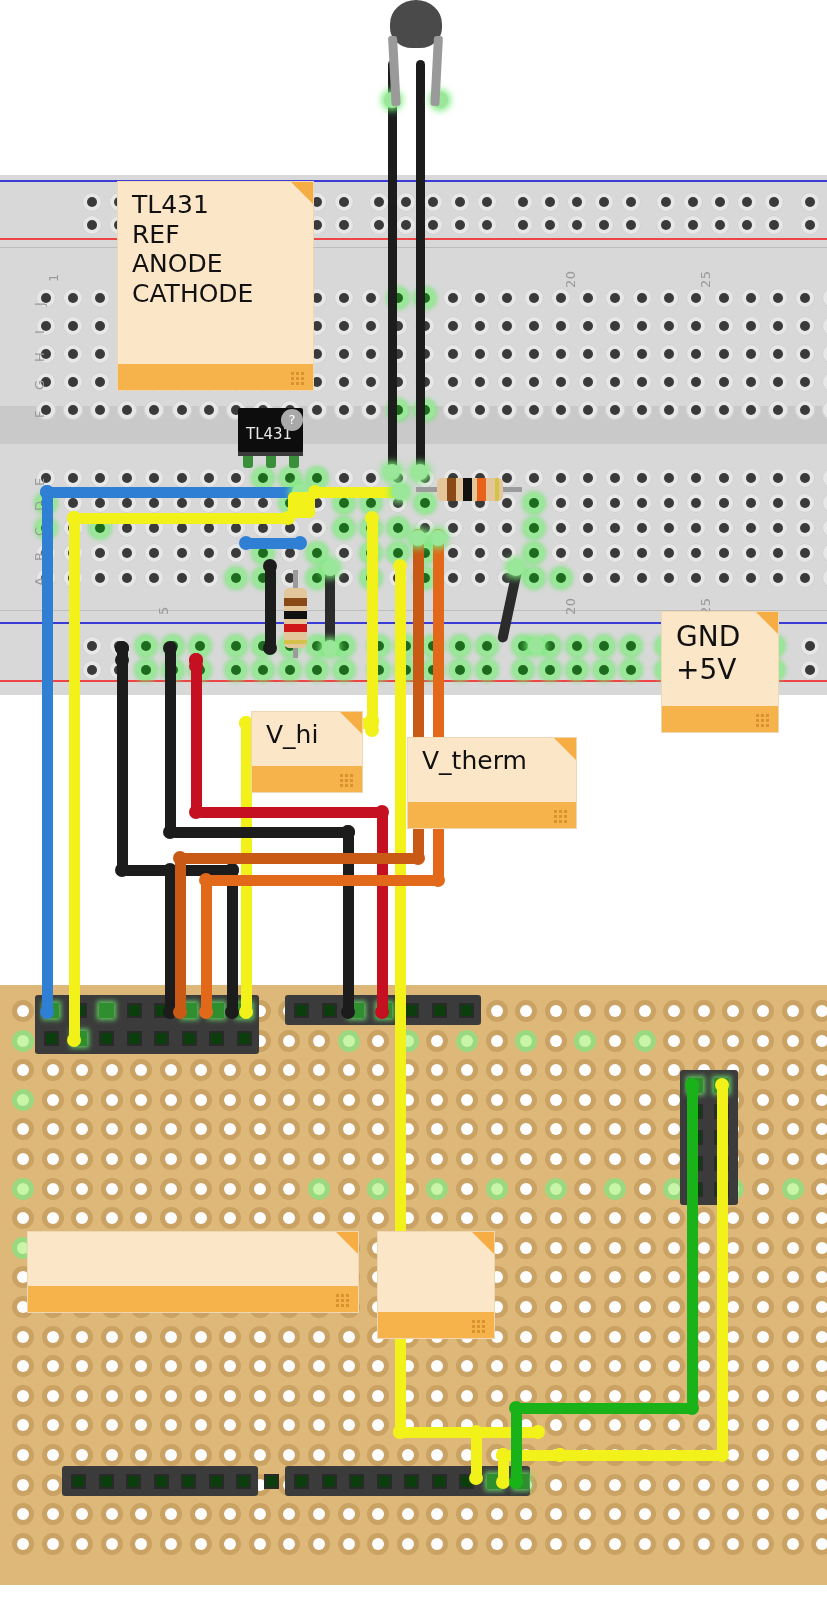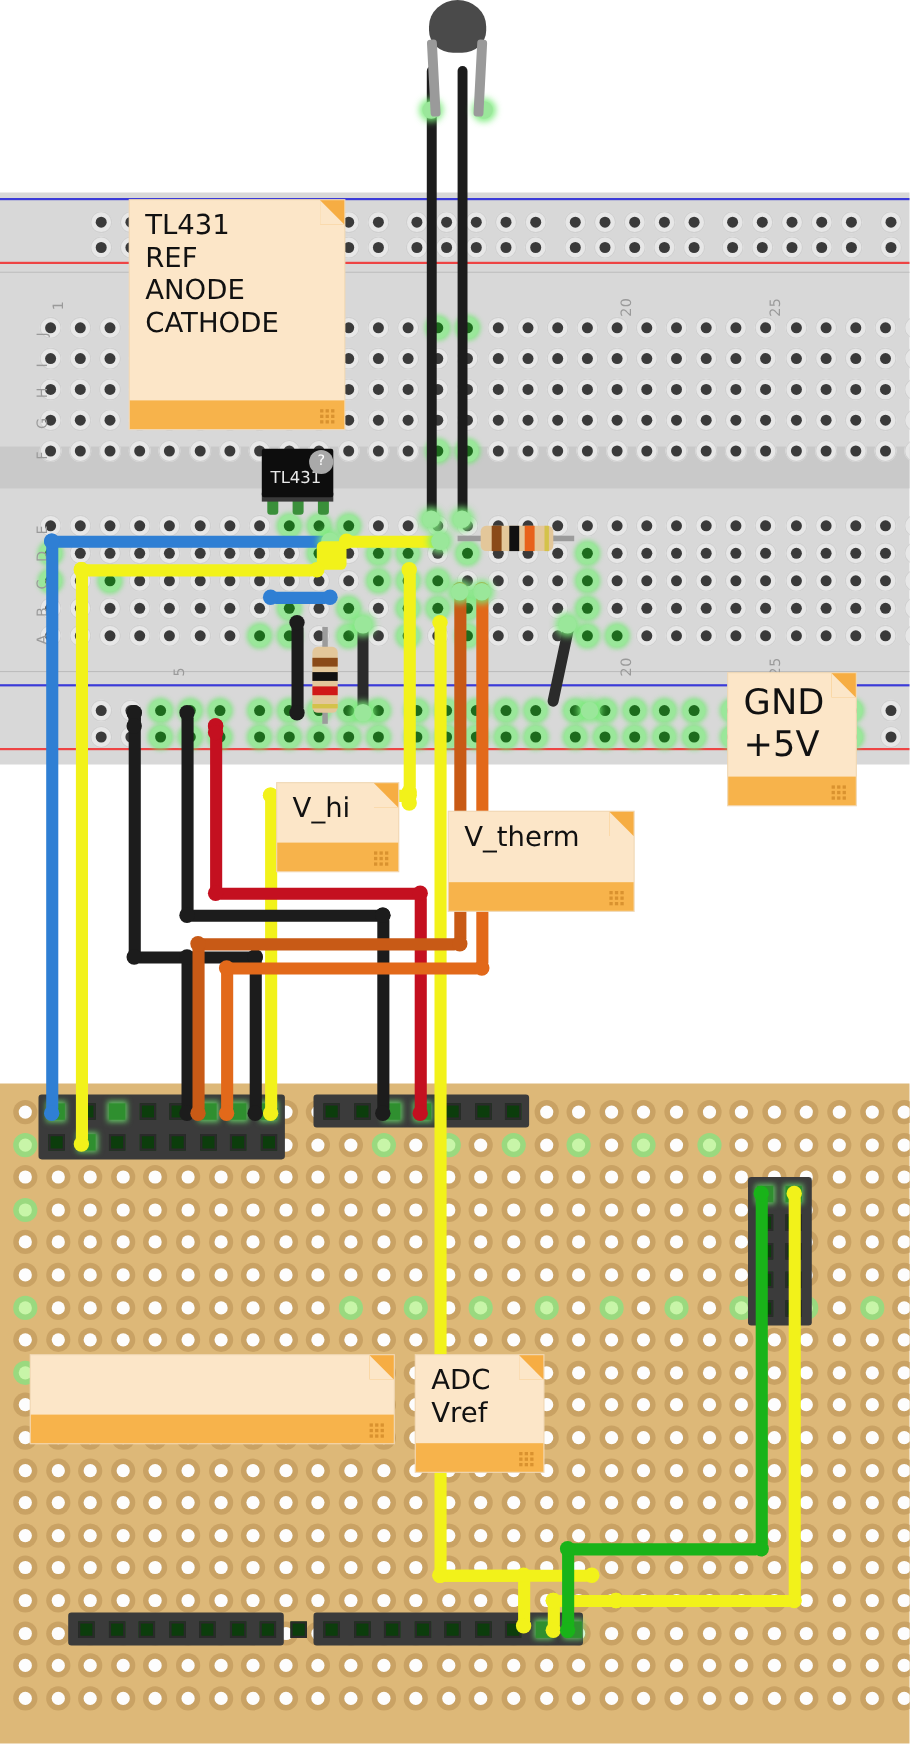--- a/index.html
+++ b/index.html
@@ -3164,21 +3164,21 @@
             <s style="left: 5px; top: 5px;"></s>
             <s style="left: 10px; top: 5px;"></s>
             <s style="left: 0px; top: 10px;"></s>
             <s style="left: 5px; top: 10px;"></s>
             <s style="left: 10px; top: 10px;"></s>
           </div>
         </div>
       </div>
       <div class="note" style="left: 662px; top: 612px; width: 116px; height: 120px;">
         <div class="corner"></div>
-        <div class="txt" style="font-size: 32px;">GND
+        <div class="txt" style="font-size: 28px;">GND
 +5V</div>
         <div class="bar">
           <div class="grip">
             <s style="left: 0px; top: 0px;"></s>
             <s style="left: 5px; top: 0px;"></s>
             <s style="left: 10px; top: 0px;"></s>
             <s style="left: 0px; top: 5px;"></s>
             <s style="left: 5px; top: 5px;"></s>
             <s style="left: 10px; top: 5px;"></s>
             <s style="left: 0px; top: 10px;"></s>
@@ -3232,22 +3232,20 @@
             <s style="left: 5px; top: 5px;"></s>
             <s style="left: 10px; top: 5px;"></s>
             <s style="left: 0px; top: 10px;"></s>
             <s style="left: 5px; top: 10px;"></s>
             <s style="left: 10px; top: 10px;"></s>
           </div>
         </div>
       </div>
       <div class="note" style="left: 378px; top: 1232px; width: 116px; height: 106px;">
         <div class="corner"></div>
-        <div class="txt" style="font-size: 25px;">ADC
-Vref</div>
         <div class="bar">
           <div class="grip">
             <s style="left: 0px; top: 0px;"></s>
             <s style="left: 5px; top: 0px;"></s>
             <s style="left: 10px; top: 0px;"></s>
             <s style="left: 0px; top: 5px;"></s>
             <s style="left: 5px; top: 5px;"></s>
             <s style="left: 10px; top: 5px;"></s>
             <s style="left: 0px; top: 10px;"></s>
             <s style="left: 5px; top: 10px;"></s>

